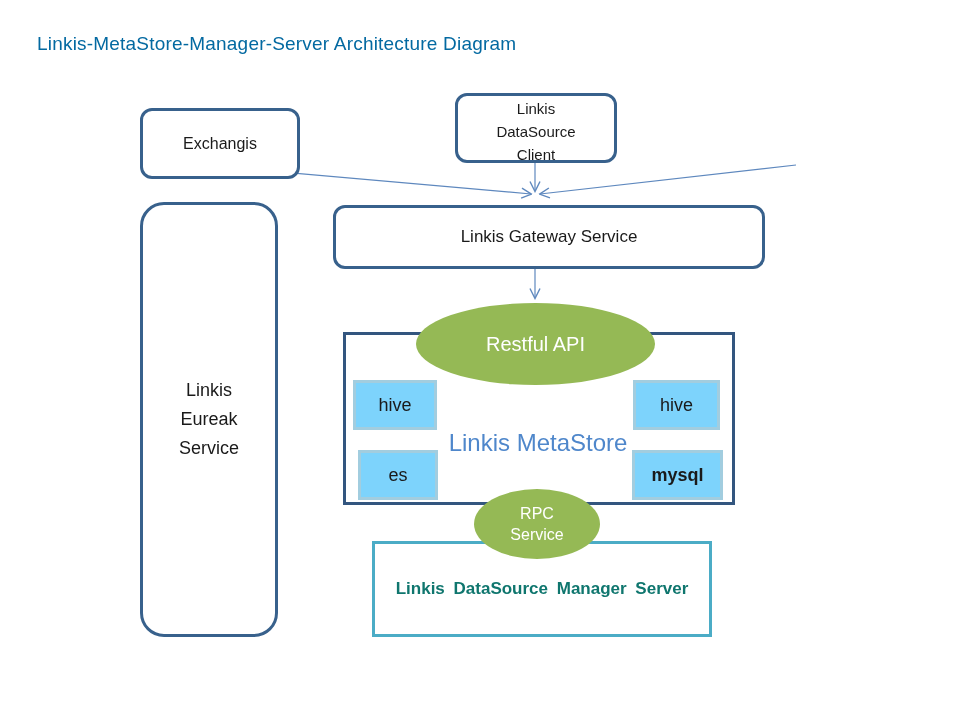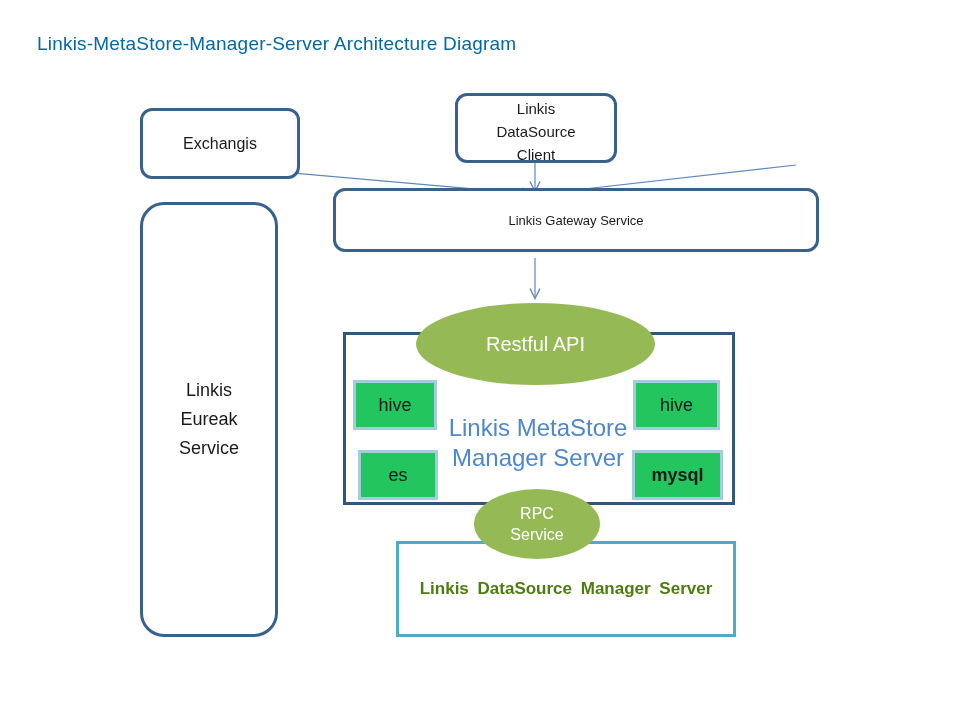--- a/index.html
+++ b/index.html
@@ -24,35 +24,35 @@
     color: #1a1a1a;
     background: #ffffff;
   }
   .rounded {
     border: 3px solid #38618C;
     border-radius: 12px;
   }
   .box-exchangis { left: 140px; top: 108px; width: 160px; height: 71px; font-size: 16px; }
   .box-dsclient  { left: 455px; top: 93px; width: 162px; height: 70px; font-size: 15px; line-height: 23px; justify-content: flex-start; padding-top: 1px; }
   .box-otherapps { left: 763px; top: 93px; width: 155px; height: 70px; font-size: 16px; line-height: 24px; }
-  .box-gateway   { left: 333px; top: 188px; width: 486px; height: 64px; font-size: 13px; }
+  .box-gateway   { left: 333px; top: 205px; width: 432px; height: 64px; font-size: 17px; }
   .box-eureka    { left: 140px; top: 202px; width: 138px; height: 435px; border-radius: 24px; font-size: 18px; line-height: 29px; }
   .box-navy {
     left: 343px; top: 332px; width: 392px; height: 173px;
     border: 3px solid #33567F; background: #ffffff;
   }
   .box-teal {
-    left: 396px; top: 541px; width: 340px; height: 96px;
+    left: 372px; top: 541px; width: 340px; height: 96px;
     border: 3px solid #4BACC6; background: #ffffff;
-    font-size: 17px; font-weight: bold; color: #4d7c0f; word-spacing: 4px;
+    font-size: 17px; font-weight: bold; color: #0f766e; word-spacing: 4px;
   }
   .inner-box {
     border: 3px solid #A2CDDF;
     font-size: 18px;
-    background: #22c55e;
+    background: #7dd3fc;
   }
   .box-hive  { left: 353px; top: 380px; width: 84px; height: 50px; }
   .box-kafka { left: 633px; top: 380px; width: 87px; height: 50px; }
   .box-es    { left: 358px; top: 450px; width: 80px; height: 50px; }
   .box-mysql { left: 632px; top: 450px; width: 91px; height: 50px; font-weight: bold; }
   .metastore-label {
     left: 428px; top: 413px; width: 220px; height: 60px;
     font-size: 24px; font-weight: normal; color: #4F87CB; line-height: 30px;
     background: transparent;
   }
@@ -115,21 +115,20 @@
   </div>
   <div class="node inner-box box-es">
     <span>es</span>
   </div>
   <div class="node inner-box box-mysql">
     <span>mysql</span>
   </div>
 
   <div class="node metastore-label">
     <span>Linkis MetaStore</span>
-    <span>Manager Server</span>
   </div>
 
   <div class="node box-teal">
     <span>Linkis DataSource Manager Server</span>
   </div>
 
   <div class="node ellipse ellipse-restful">
     <span>Restful API</span>
   </div>
 

